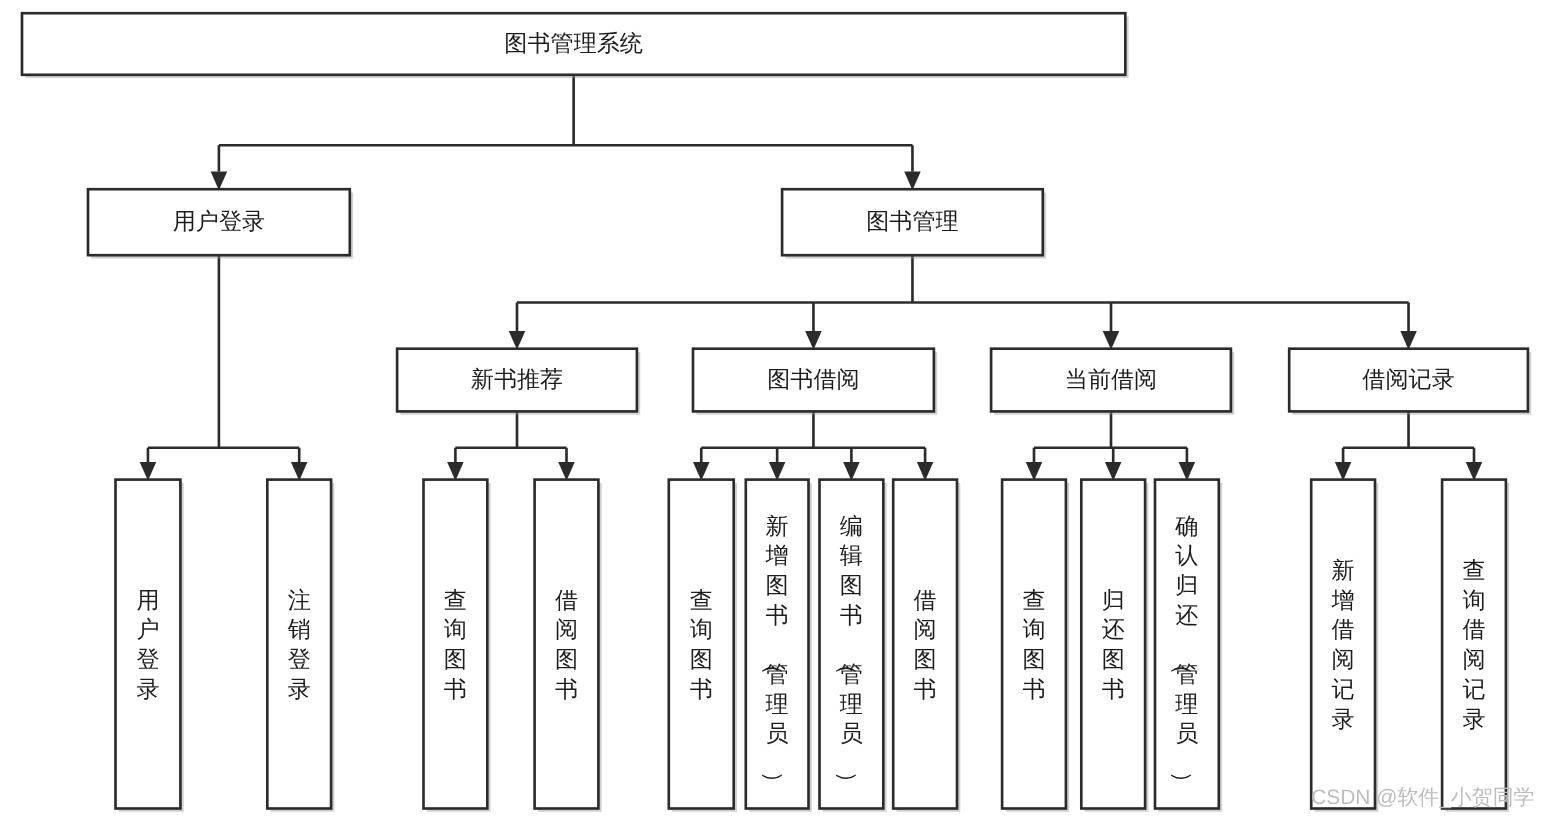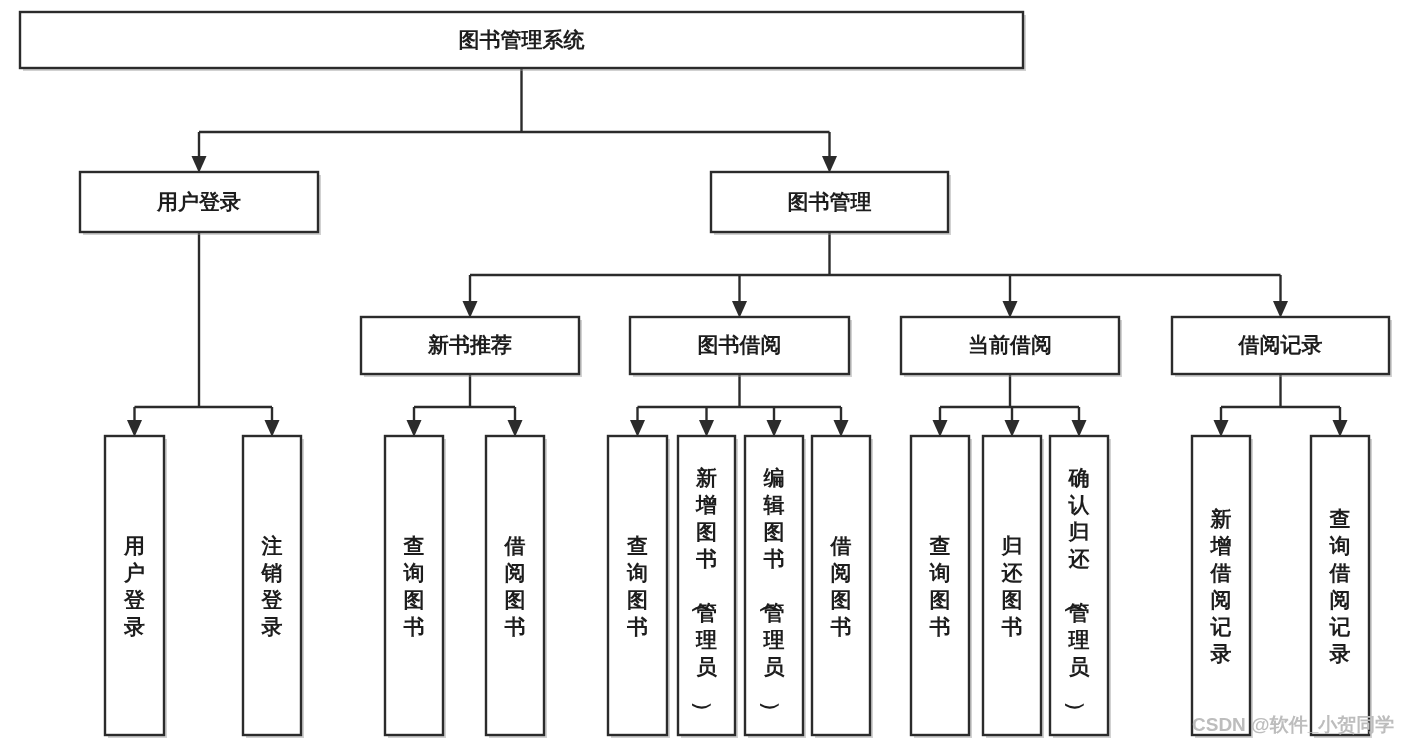--- a/index.html
+++ b/index.html
@@ -13,21 +13,20 @@
     overflow: hidden;
     font-family: "Liberation Sans", "DejaVu Sans", sans-serif;
     position: relative;
   }
   #diagram-root {
     position: absolute;
     left: 0;
     top: 0;
     width: 1128px;
     height: 747px;
-    font-weight: bold;
   }
   svg.flowchart {
     display: block;
     width: 1405px;
     height: 747px;
     background: #ffffff;
   }
   .node-box {
     fill: #ffffff;
     stroke: #2b2b2b;

